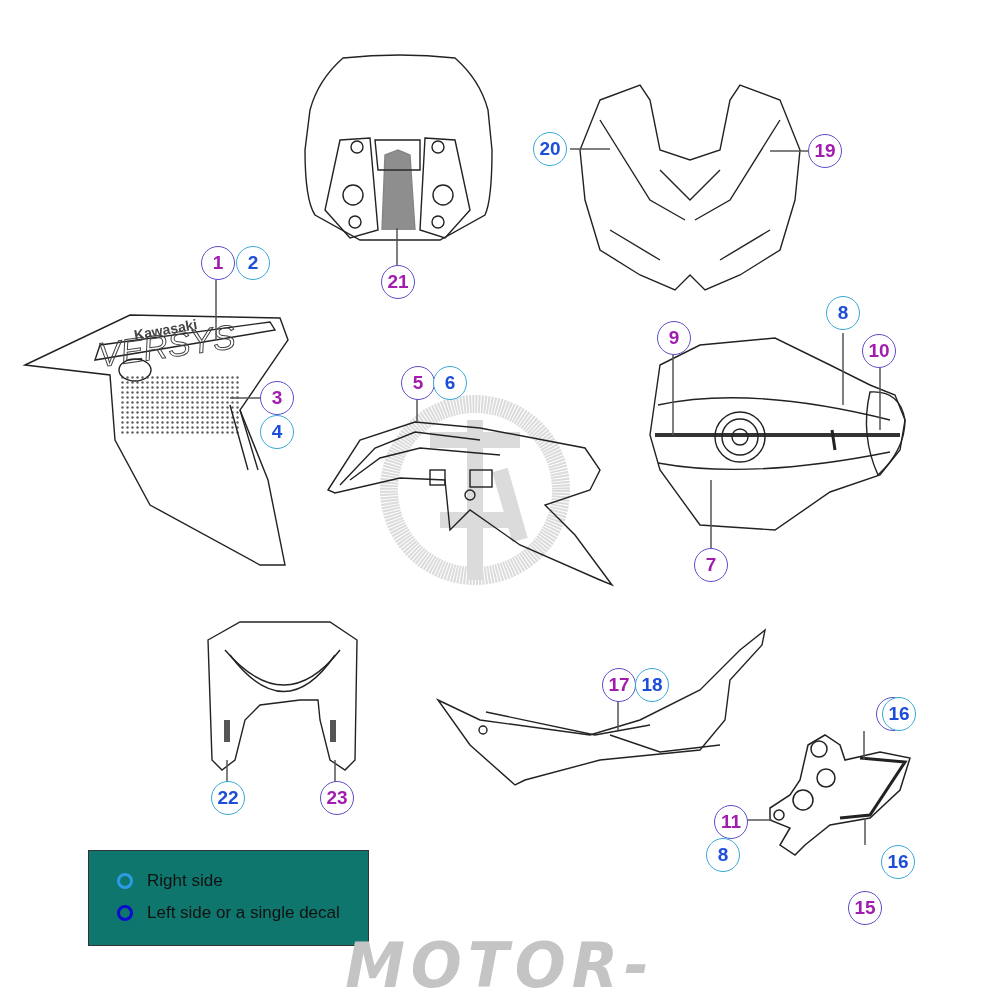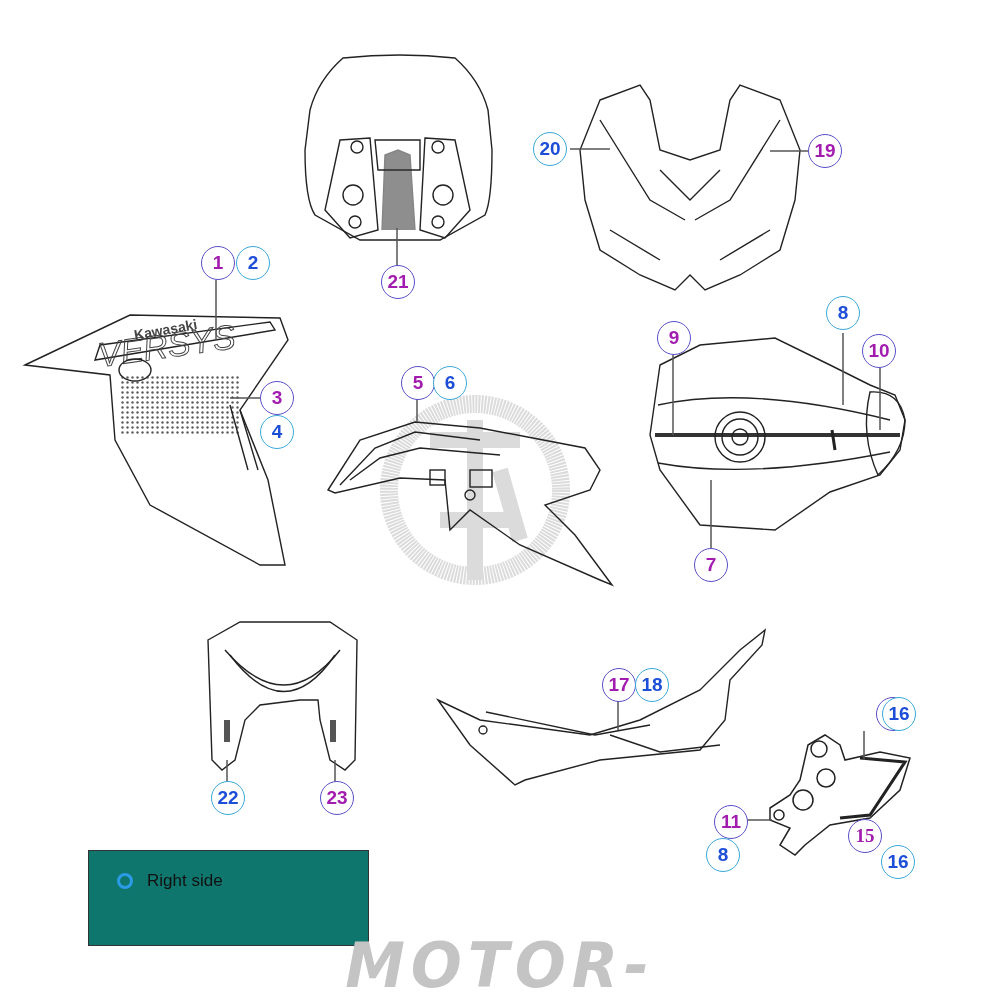--- a/index.html
+++ b/index.html
@@ -132,30 +132,34 @@
 <div class="callout left" style="left:401px;top:366px;">5</div>
 <div class="callout right" style="left:433px;top:366px;">6</div>
 <div class="callout left" style="left:694px;top:548px;">7</div>
 <div class="callout right" style="left:826px;top:296px;">8</div>
 <div class="callout left" style="left:657px;top:321px;">9</div>
 <div class="callout left" style="left:862px;top:334px;">10</div>
 <div class="callout left" style="left:706px;top:805px;margin-left:8px;">11</div>
 <div class="callout right" style="left:706px;top:838px;">8</div>
 <div class="callout left" style="left:848px;top:697px;margin-left:28px;">13</div>
 <div class="callout right" style="left:882px;top:697px;">16</div>
-<div class="callout left" style="left:848px;top:819px;font-family:Liberation Serif, serif;">15</div>
+<div class="callout left" style="left:848px;top:891px;">15</div>
 <div class="callout right" style="left:881px;top:845px;">16</div>
 <div class="callout left" style="left:602px;top:668px;">17</div>
 <div class="callout right" style="left:635px;top:668px;">18</div>
 <div class="callout left" style="left:808px;top:134px;">19</div>
 <div class="callout right" style="left:533px;top:132px;">20</div>
 <div class="callout left" style="left:381px;top:265px;">21</div>
 <div class="callout right" style="left:211px;top:781px;text-align:center;">22</div>
 <div class="callout left" style="left:320px;top:781px;text-align:right;">23</div>
 
 <div class="legend">
   <div class="legend-row" style="top:20px;">
     <span class="legend-ring right"></span>
     <span class="legend-text">Right side</span>
   </div>
+  <div class="legend-row" style="top:52px;">
+    <span class="legend-ring left"></span>
+    <span class="legend-text">Left side or a single decal</span>
+  </div>
 </div>
 
 <div class="watermark">MOTOR-STICKERS.COM</div>
 
 </body></html>

